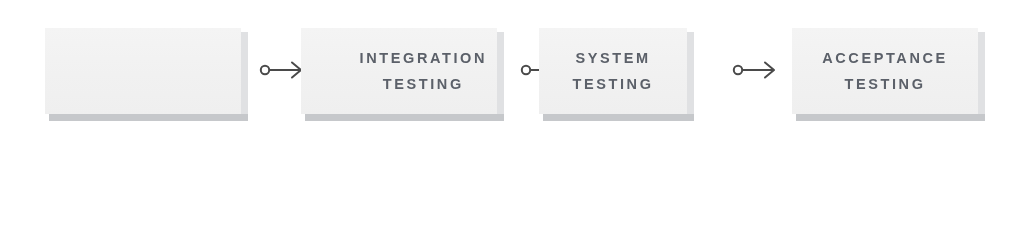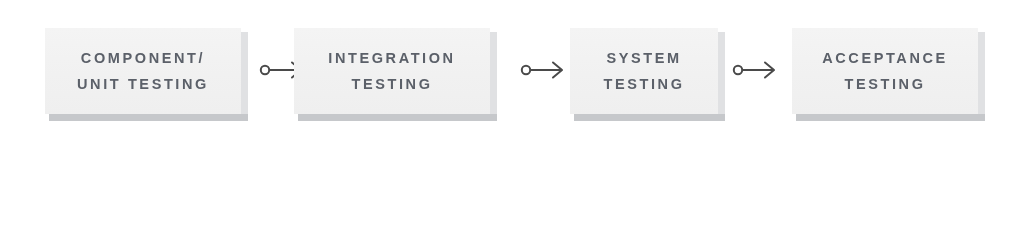--- a/index.html
+++ b/index.html
@@ -78,49 +78,47 @@
 </style>
 </head>
 <body>
 
 <div id="diagram">
 
   <div class="node" style="left:45px; top:28px; width:196px; height:86px;">
     <div class="face"></div>
     <div class="bevel-right"></div>
     <div class="bevel-bottom"></div>
-    <div class="node-label">COMPONENT/
-UNIT TESTING</div>
   </div>
 
   <div class="connector" style="left:260px; top:58px; width:46px;">
     <svg width="46" height="24" viewBox="0 0 46 24" aria-hidden="true">
       <circle cx="5" cy="12" r="4.2" fill="none" stroke="#4a4a4a" stroke-width="2"></circle>
       <line x1="9.4" y1="12" x2="41" y2="12" stroke="#4a4a4a" stroke-width="2"></line>
       <polyline points="32,4.5 41,12 32,19.5" fill="none" stroke="#4a4a4a" stroke-width="2" stroke-linecap="round" stroke-linejoin="round"></polyline>
     </svg>
   </div>
 
-  <div class="node" style="left:294px; top:28px; width:196px; height:86px;">
+  <div class="node" style="left:301px; top:28px; width:196px; height:86px;justify-content:flex-end;">
     <div class="face"></div>
     <div class="bevel-right"></div>
     <div class="bevel-bottom"></div>
     <div class="node-label">INTEGRATION
 TESTING</div>
   </div>
 
   <div class="connector" style="left:521px; top:58px; width:46px;">
     <svg width="46" height="24" viewBox="0 0 46 24" aria-hidden="true">
       <circle cx="5" cy="12" r="4.2" fill="none" stroke="#4a4a4a" stroke-width="2"></circle>
       <line x1="9.4" y1="12" x2="41" y2="12" stroke="#4a4a4a" stroke-width="2"></line>
       <polyline points="32,4.5 41,12 32,19.5" fill="none" stroke="#4a4a4a" stroke-width="2" stroke-linecap="round" stroke-linejoin="round"></polyline>
     </svg>
   </div>
 
-  <div class="node" style="left:570px; top:28px; width:148px; height:86px;">
+  <div class="node" style="left:539px; top:28px; width:148px; height:86px;">
     <div class="face"></div>
     <div class="bevel-right"></div>
     <div class="bevel-bottom"></div>
     <div class="node-label">SYSTEM
 TESTING</div>
   </div>
 
   <div class="connector" style="left:733px; top:58px; width:46px;">
     <svg width="46" height="24" viewBox="0 0 46 24" aria-hidden="true">
       <circle cx="5" cy="12" r="4.2" fill="none" stroke="#4a4a4a" stroke-width="2"></circle>

